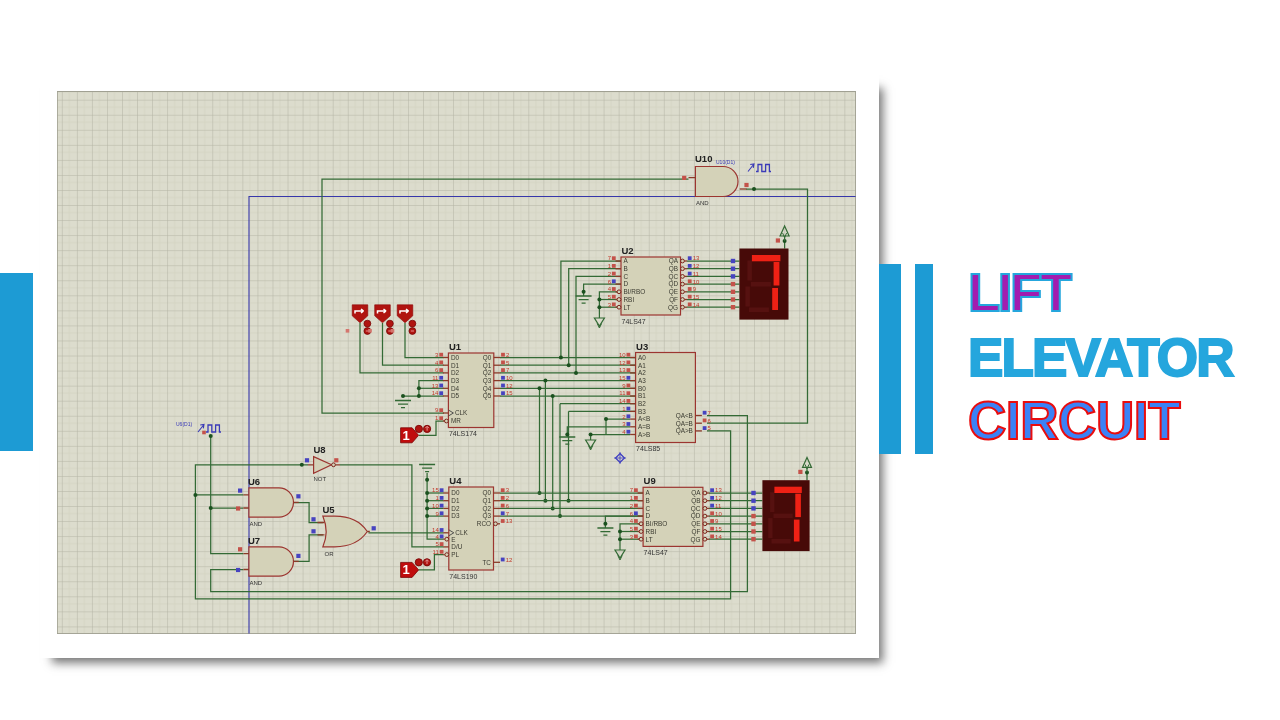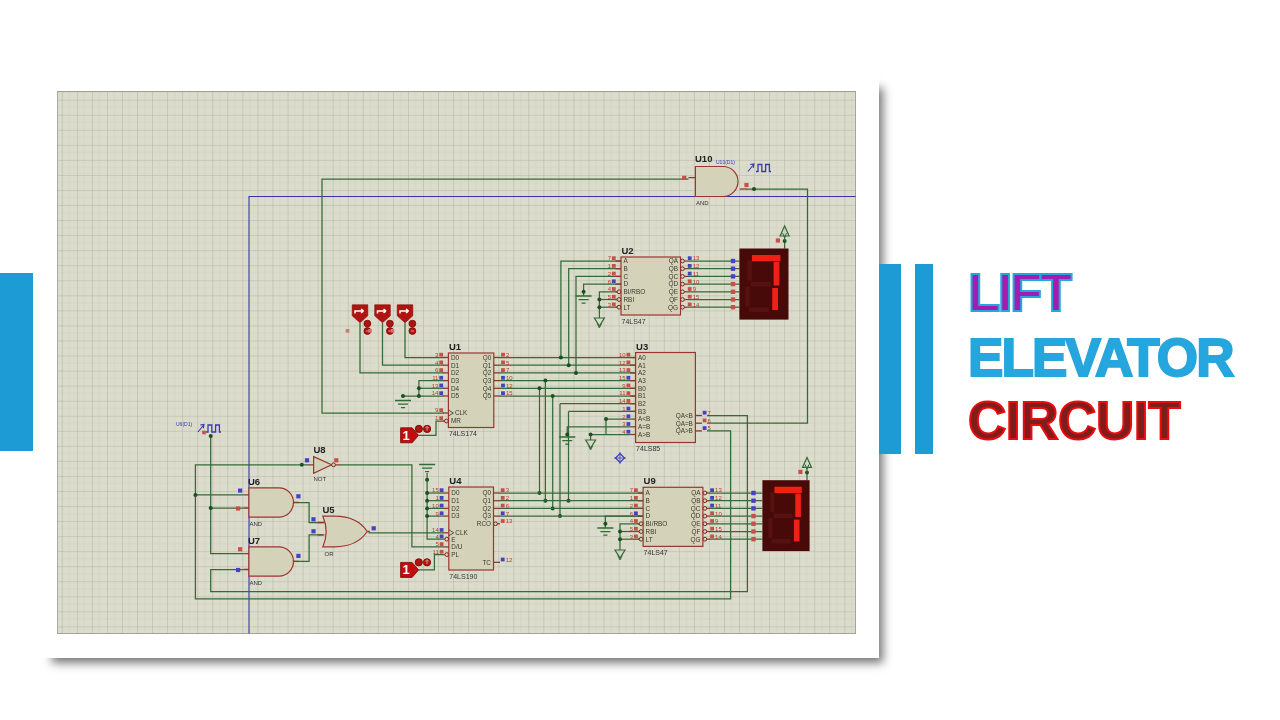--- a/index.html
+++ b/index.html
@@ -796,14 +796,14 @@
 <div class="abs" style="left:879px; top:264px; width:21.5px; height:189.5px; background:#1d9bd4;"></div>
 
 <div class="abs" style="left:915px; top:264px; width:18px; height:189.5px; background:#1d9bd4;"></div>
 
 <div class="abs" style="left:968px; top:266.2px; font-size:53px; font-weight:bold; color:#a21caf;
      letter-spacing:-2.6px; line-height:53px; -webkit-text-stroke:2px #25a6dd;">LIFT</div>
 
 <div class="abs" style="left:968px; top:330.6px; font-size:53px; font-weight:bold; color:#25a6dd;
      letter-spacing:-1.9px; line-height:53px; -webkit-text-stroke:2px #25a6dd;">ELEVATOR</div>
 
-<div class="abs" style="left:968px; top:393.8px; font-size:53px; font-weight:bold; color:#7f1d1d;
+<div class="abs" style="left:968px; top:393.8px; font-size:53px; font-weight:bold; color:#3b82f6;
      letter-spacing:-0.4px; line-height:53px; -webkit-text-stroke:2px #e90d0e;">CIRCUIT</div>
 
 </body></html>

